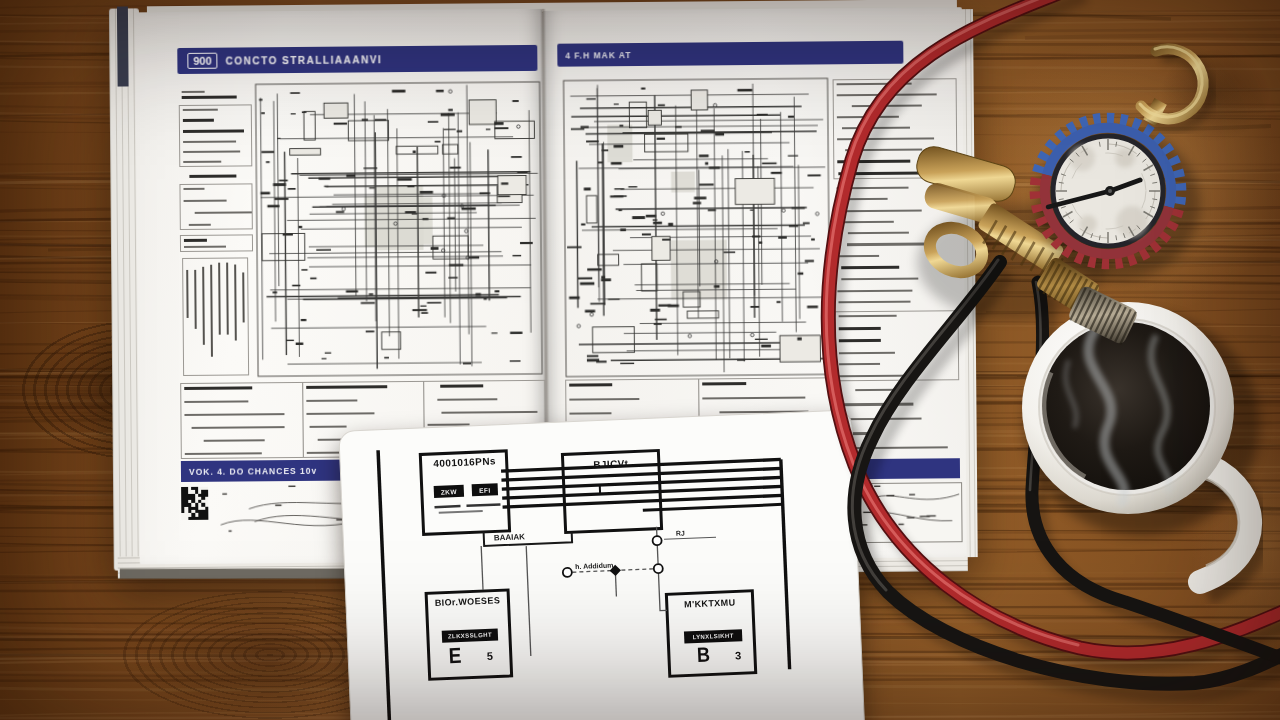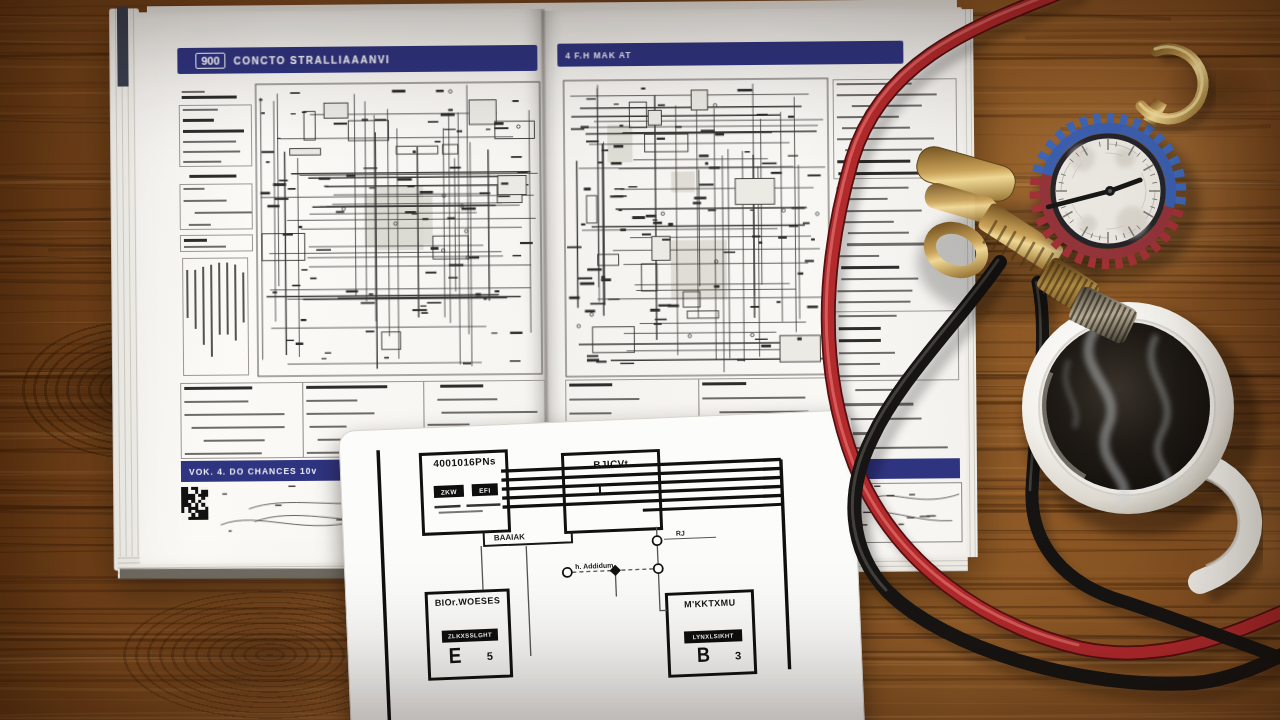--- a/index.html
+++ b/index.html
@@ -6,21 +6,21 @@
   #stage{position:relative;width:1280px;height:720px;overflow:hidden;font-family:"Liberation Sans",sans-serif;}
   .abs{position:absolute;}
   #wood{left:0;top:0;width:1280px;height:720px;
     background-color:#7c4a1e;
     background-image:
       linear-gradient(90deg,#6b3c14,#8a5526 25%,#7a4a1e 50%,#935d28 75%,#7c4a1e);}
   .knot{border-radius:50%;}
   #book{left:0;top:0;width:1280px;height:720px;transform:rotate(-0.5deg);filter:drop-shadow(0 16px 22px rgba(25,12,2,.5));}
   .page{border-radius:2px;}
   .navybar{display:flex;align-items:center;color:#fff;}
-  .hdr-code{border:1.5px solid #fff;border-radius:2px;font-weight:bold;font-size:11px;padding:1px 5px;margin:0 8px 0 18px;}
+  .hdr-code{border:1.5px solid #fff;border-radius:2px;font-weight:bold;font-size:11px;padding:1px 5px;margin:0 8px 0 10px;}
   .hdr-title{font-size:10px;font-weight:bold;letter-spacing:1.5px;opacity:.92;text-shadow:0 0 1px rgba(255,255,255,.5);}
   .hdr-small{font-size:8.5px;font-weight:bold;letter-spacing:1px;opacity:.9;margin-left:8px;}
   .boxed{border:1px solid #9b9893;}
   .tls{overflow:hidden;}
   #card{left:345px;top:420px;width:512px;height:332px;transform:rotate(-2.4deg);background:#fcfcfa;border:1px solid #d8d5cf;border-radius:16px;box-shadow:0 12px 24px rgba(20,10,2,.5);}
   .card-title{position:absolute;text-align:center;font-weight:800;color:#131313;letter-spacing:.4px;}
   .chip{position:absolute;background:#0e0e0e;color:#f0f0f0;font-size:6.5px;font-weight:bold;display:flex;align-items:center;justify-content:center;letter-spacing:.4px;}
   .glyph{position:absolute;font-weight:800;color:#111;}
   .nodelbl{position:absolute;font-size:7px;color:#222;font-weight:bold;}
   #vignette{left:0;top:0;width:1280px;height:720px;box-shadow:inset 0 0 150px rgba(20,8,0,.55);pointer-events:none;}

